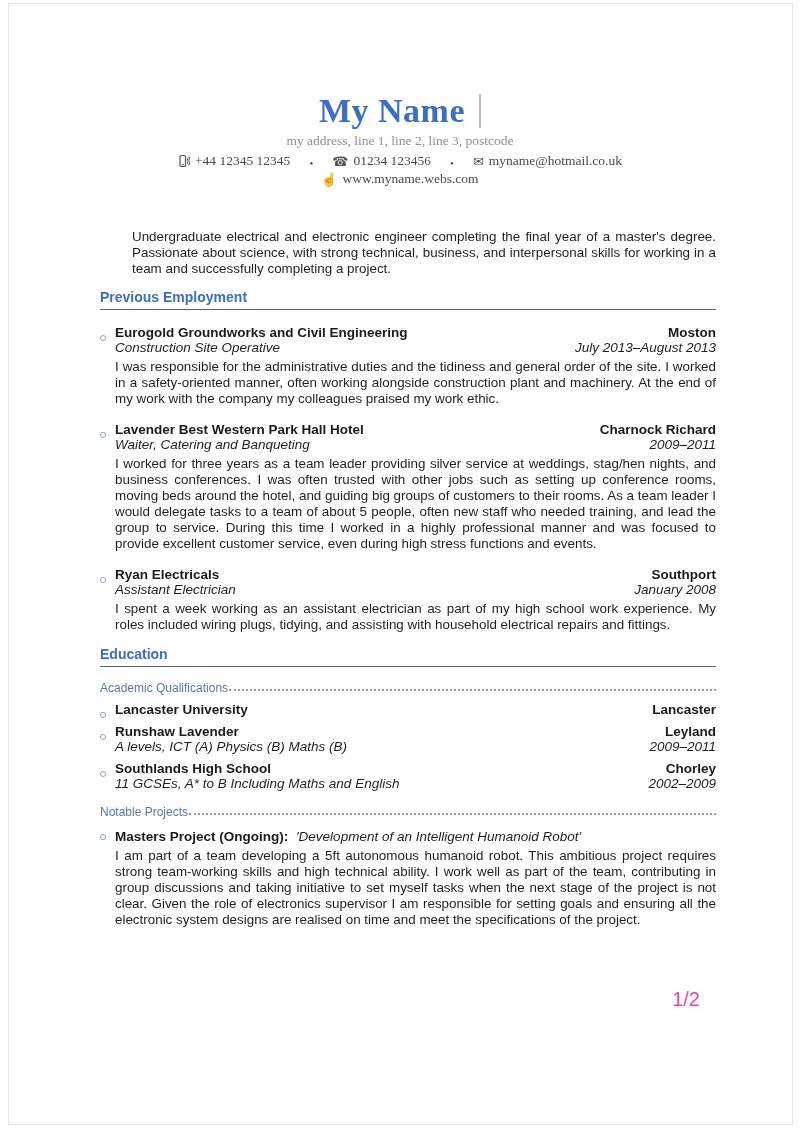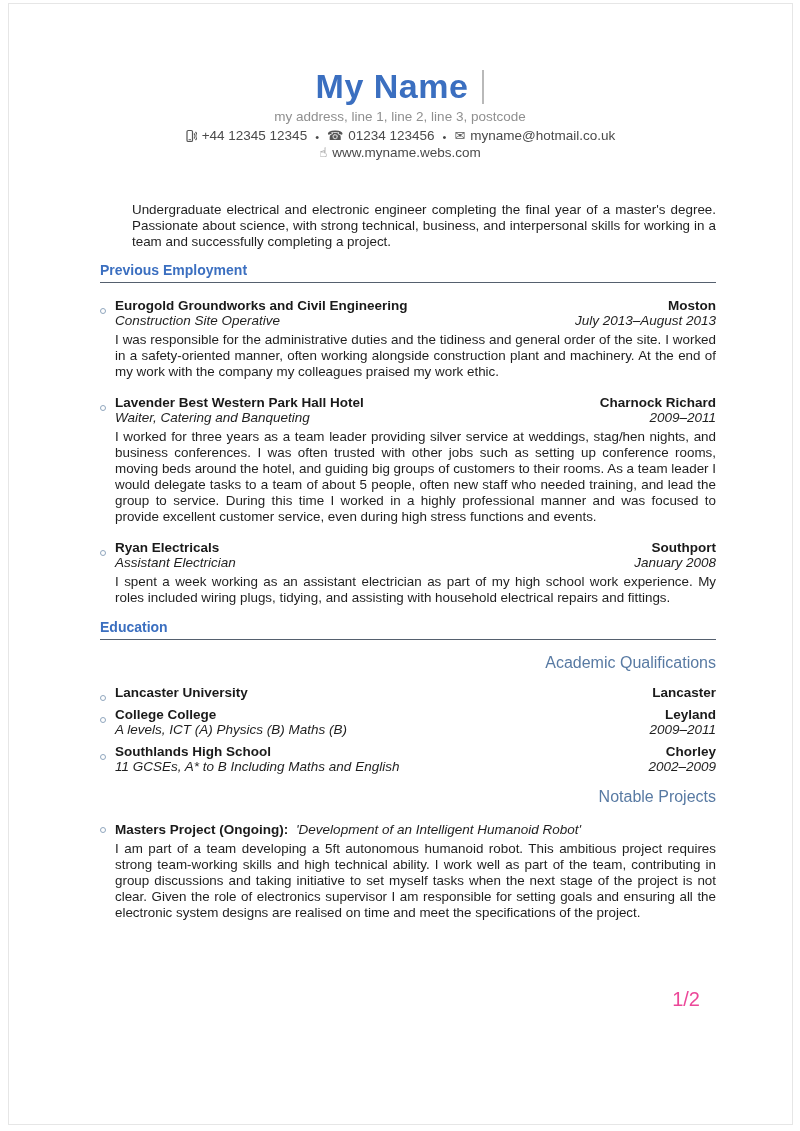--- a/index.html
+++ b/index.html
@@ -17,32 +17,32 @@
     overflow: hidden;
   }
   .page-edge {
     position: absolute;
     left: 8px; top: 3px; right: 7px; bottom: 6px;
     border: 1px solid #e6e6e6;
     pointer-events: none;
   }
 
   
-  .cv-header { padding-top: 68px; text-align: center; }
+  .cv-header { padding-top: 92px; text-align: center; font-family: Liberation Serif, serif; }
   .name-row {
     display: flex; align-items: center; justify-content: center;
     gap: 14px; line-height: 1.1;
   }
   .name { font-size: 34px; font-weight: bold; color: #3b6fc0; letter-spacing: 0.5px; }
   .title-sep { width: 2px; height: 34px; background: #b9b9b9; }
   .subtitle { font-size: 33px; font-weight: 400; color: #9a9a9a; letter-spacing: 0.5px; }
   .address { margin-top: 4px; font-size: 13.5px; color: #8f8f8f; }
   .contact-row {
     margin-top: 4px; font-size: 13.5px; color: #4a4a4a;
-    display: flex; justify-content: center; align-items: flex-end; gap: 2px;
+    display: flex; justify-content: center; align-items: flex-end; gap: 13px;
   }
   .contact-row + .contact-row { margin-top: 2px; }
   .contact-item { display: inline-flex; align-items: center; gap: 5px; }
   .sep-dot { color: #4a4a4a; font-size: 11px; padding: 0 6px; }
   .glyph-icon { font-size: 13px; color: #555; line-height: 1; }
   .mobile-icon svg { display: block; }
 
   
   .content { padding: 0 84px 0 100px; }
   .summary {
@@ -55,21 +55,21 @@
     margin-top: 13px;
     font-size: 14px; font-weight: bold; color: #3b6fc0;
     padding-bottom: 4px;
     border-bottom: 1px solid #55606e;
   }
   .section-employment .section-title { margin-top: 12px; }
 
   .subsection-title {
     display: flex; align-items: flex-end;
     margin-top: 14px;
-    font-size: 16px; font-weight: 400; color: #587aa3; flex-direction: column;
+    font-size: 12px; font-weight: 400; color: #587aa3;
   }
   .leader { flex: 1; border-bottom: 2px dotted #9b9b9b; margin-bottom: 4px; margin-left: 1px; }
 
   .entry { position: relative; padding-left: 15px; margin-top: 15px; }
   .entry-bullet {
     position: absolute; left: 0; top: 10px;
     width: 6px; height: 6px; border-radius: 50%;
     border: 1px solid #90a6be; background: transparent;
   }
   .entry-row { display: flex; justify-content: space-between; align-items: baseline; }
@@ -200,21 +200,21 @@
         <span class="entry-bullet"></span>
         <div class="entry-row">
           <span class="lhs org">Lancaster University</span>
           <span class="loc">Lancaster</span>
         </div>
       </div>
 
       <div class="entry edu-entry">
         <span class="entry-bullet"></span>
         <div class="entry-row">
-          <span class="lhs org">College College</span>
+          <span class="lhs org">Runshaw Lavender</span>
           <span class="loc">Leyland</span>
         </div>
         <div class="entry-row">
           <span class="role">A levels, ICT (A) Physics (B) Maths (B)</span>
           <span class="dates">2009–2011</span>
         </div>
       </div>
 
       <div class="entry edu-entry">
         <span class="entry-bullet"></span>

